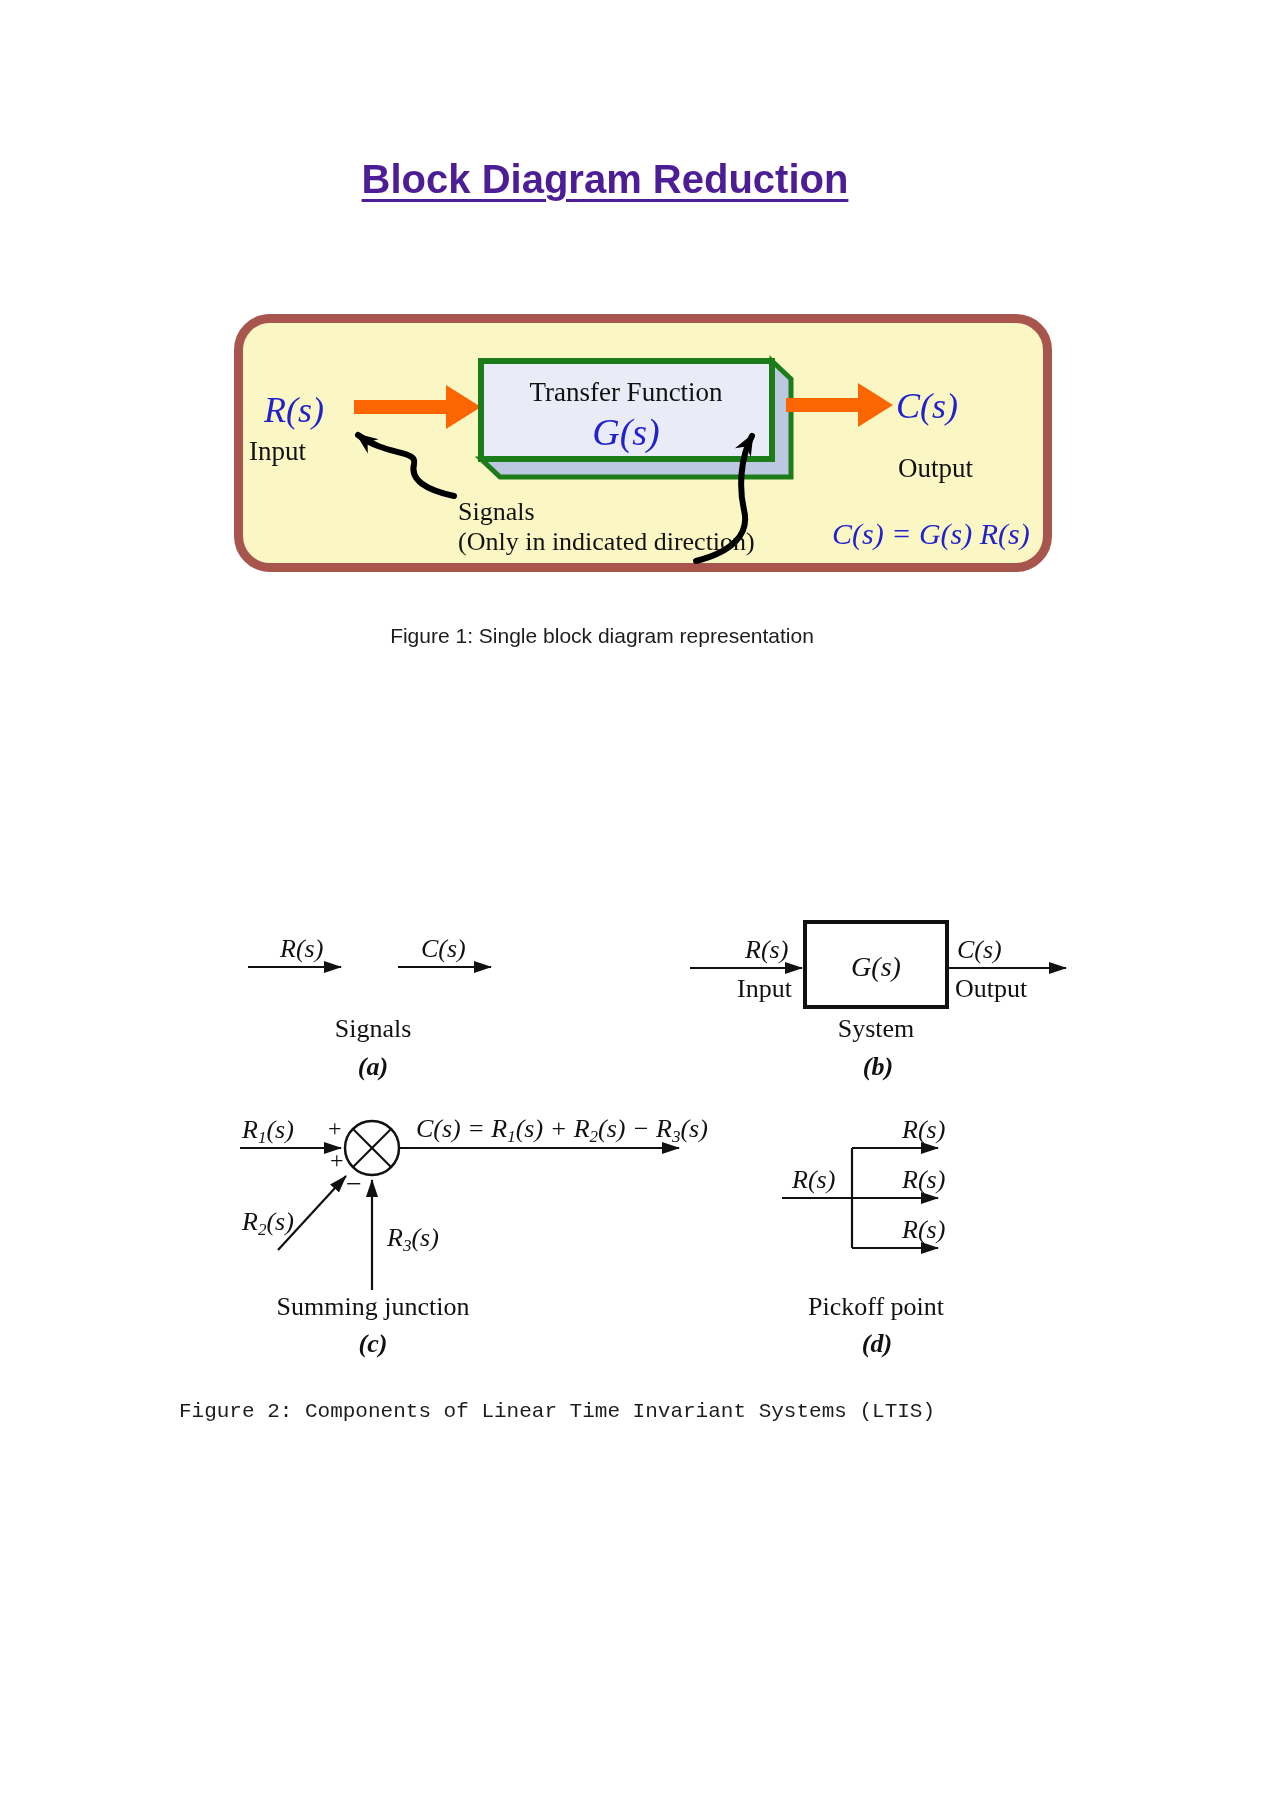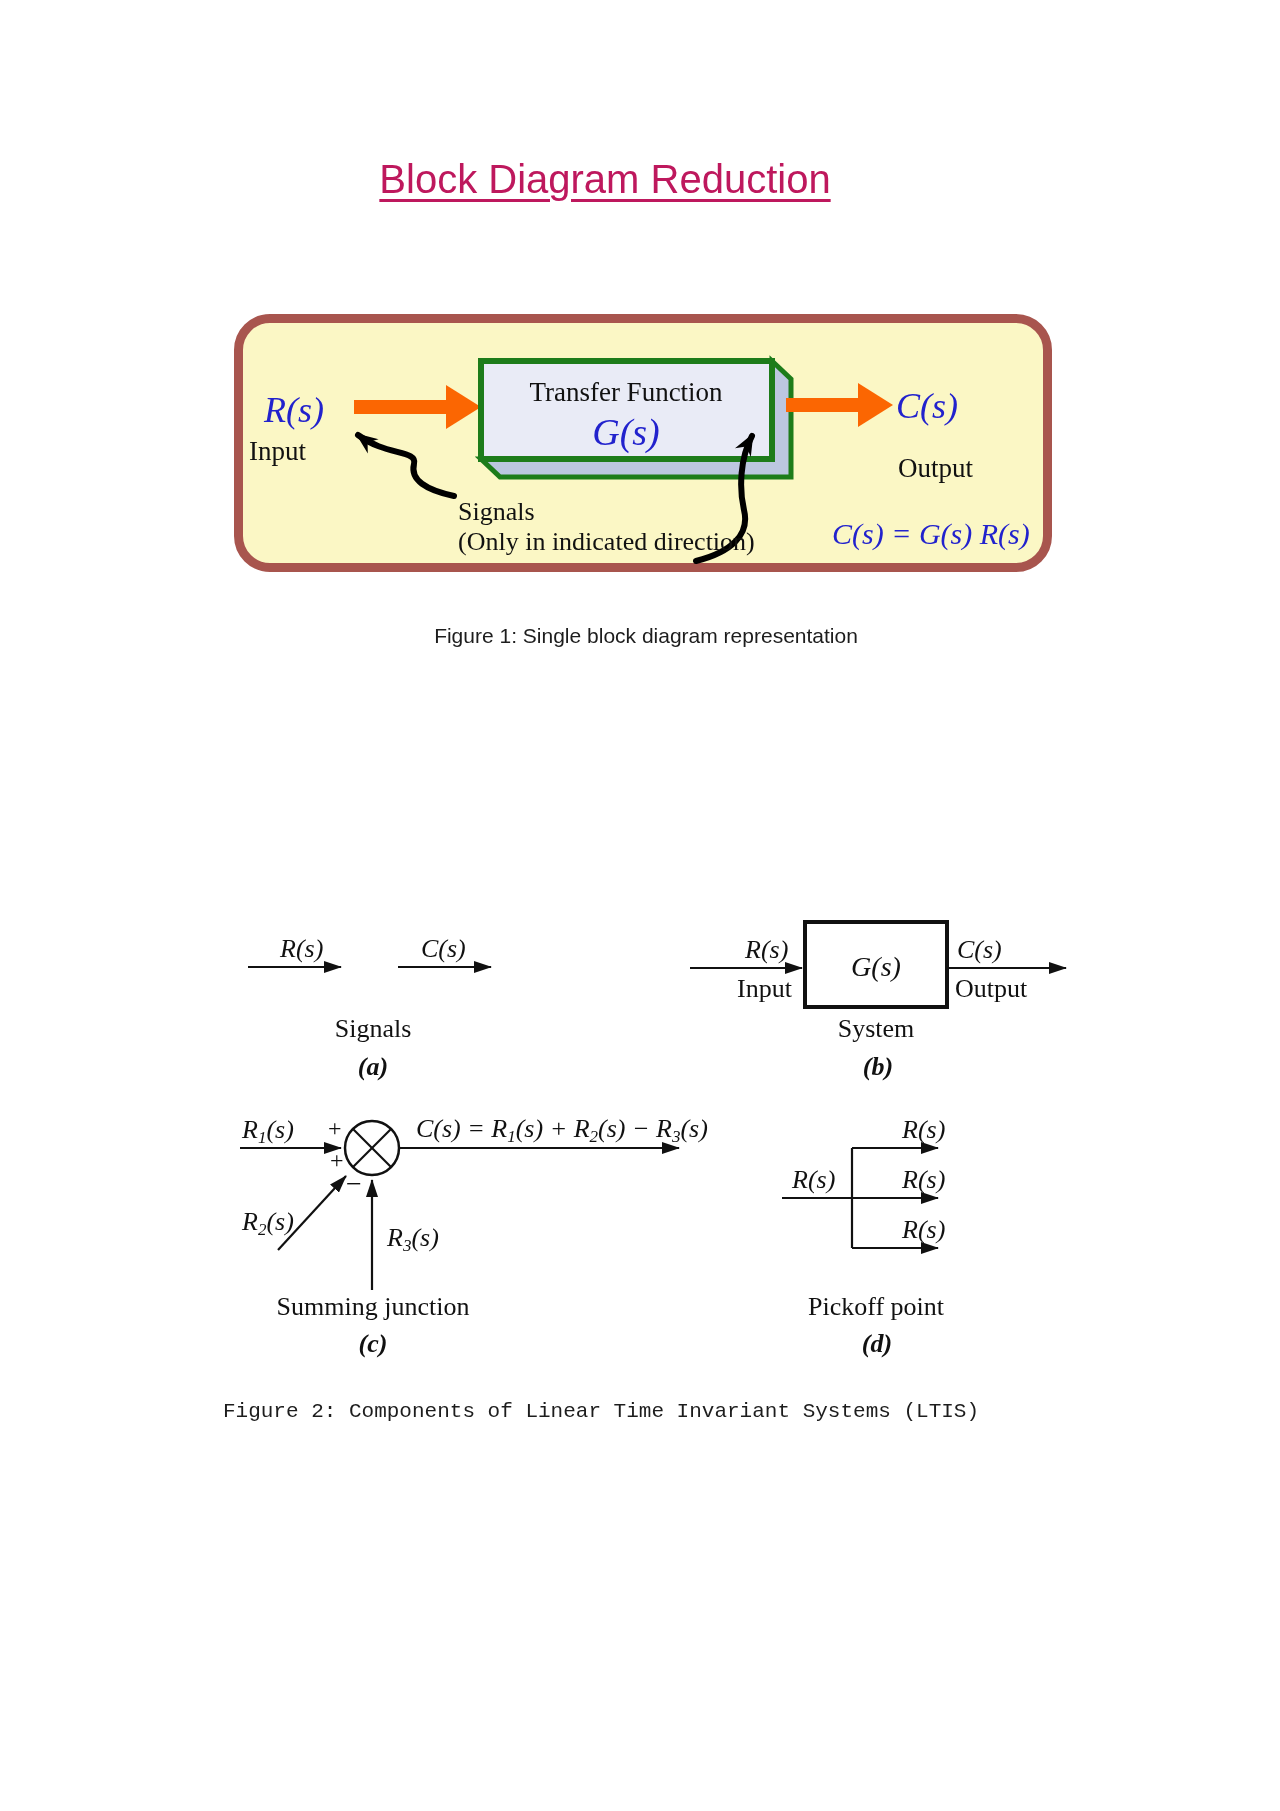--- a/index.html
+++ b/index.html
@@ -1,24 +1,24 @@
 <!DOCTYPE html>
 <html><head>
 <meta charset="utf-8">
 <style>
   html,body { margin:0; padding:0; background:#fff; }
   .page { position:relative; width:1280px; height:1811px; background:#ffffff; overflow:hidden;
           font-family:"Liberation Serif", serif; }
 
   .title { position:absolute; top:157px; left:0; width:1210px; margin:0; text-align:center;
-           font-family:"Liberation Sans", sans-serif; font-weight:normal; font-size:40px; color:#be185d;
+           font-family:"Liberation Sans", sans-serif; font-weight:bold; font-size:40px; color:#4c1d95;
            text-decoration:underline; text-decoration-thickness:3px; text-underline-offset:6px; }
 
   .caption { position:absolute; font-family:"Liberation Sans", sans-serif; font-size:21px; color:#1d1d1d;
-             white-space:nowrap;margin-left:44px; }
+             white-space:nowrap; }
   .cap1 { top:624px; left:0; width:1204px; text-align:center; }
   .cap2 { top:1400px; left:0; width:1114px; text-align:center;font-family:Liberation Mono, monospace; }
 
   .panel { position:absolute; left:234px; top:314px; width:818px; height:258px; box-sizing:border-box;
            background:#fbf7c5; border:9px solid #a8554e; border-radius:36px; }
 
   svg.fig1 { position:absolute; left:234px; top:314px; overflow:visible; }
   svg.fig2 { position:absolute; left:200px; top:900px; overflow:visible; }
 
   

